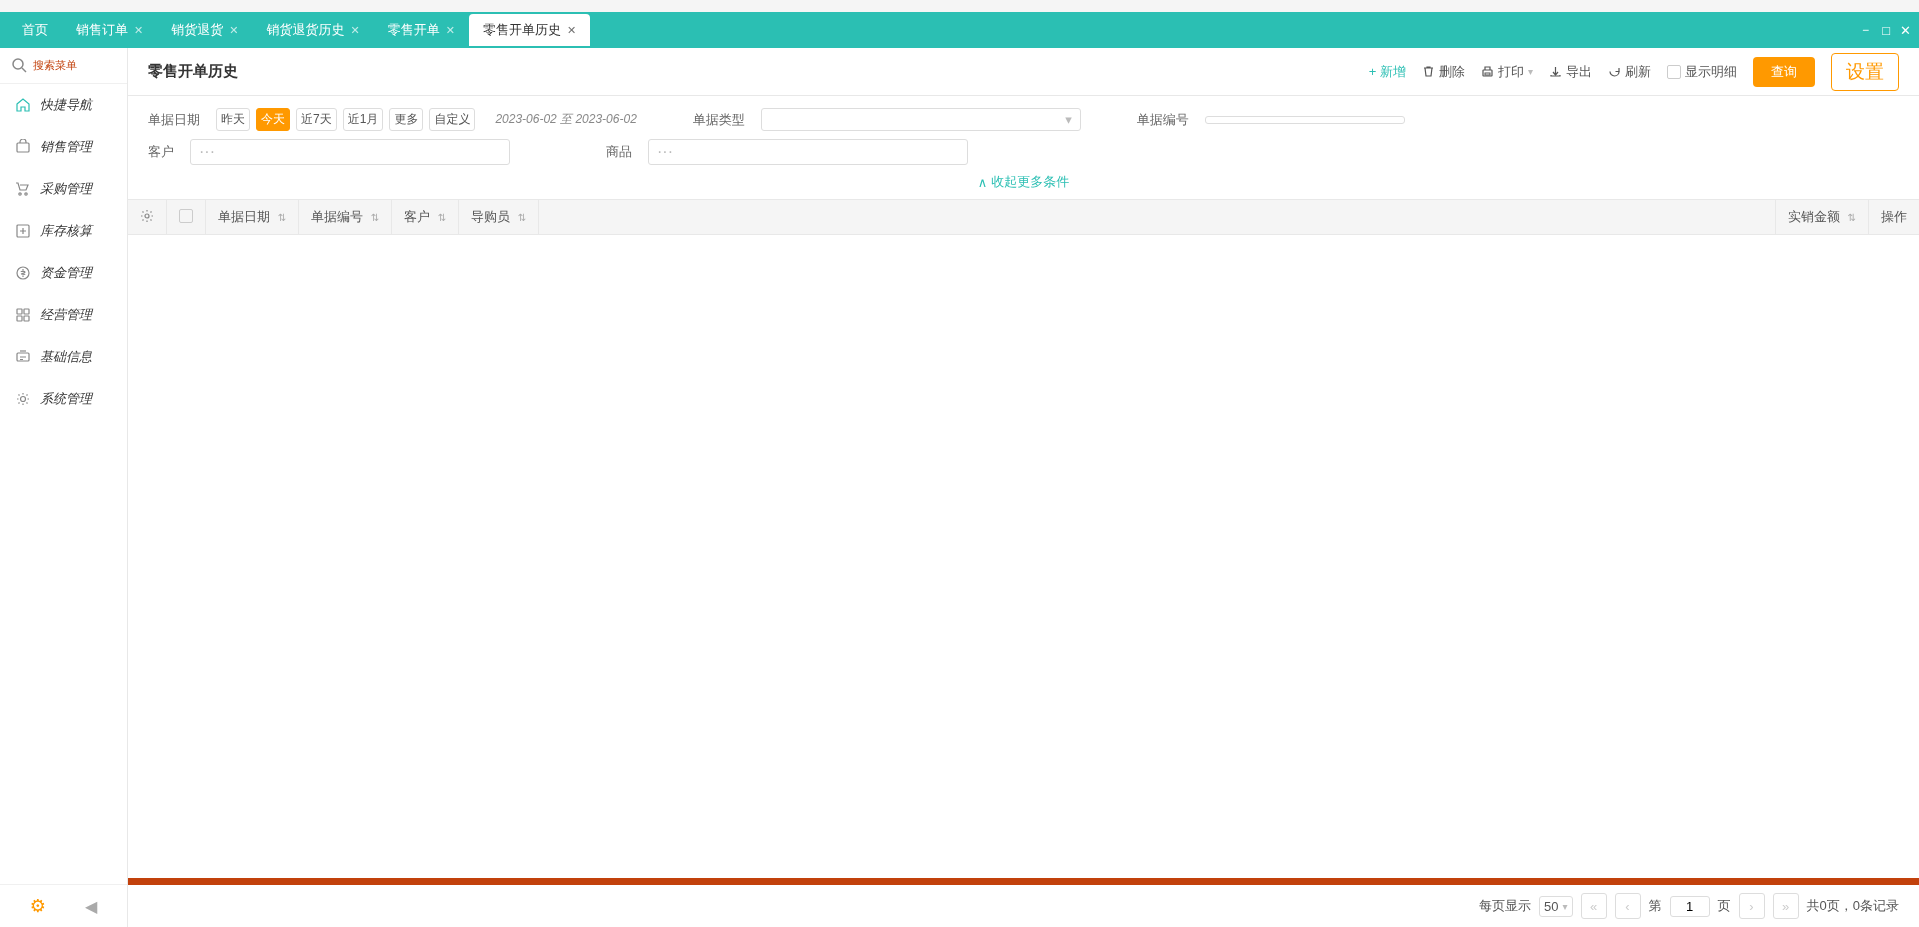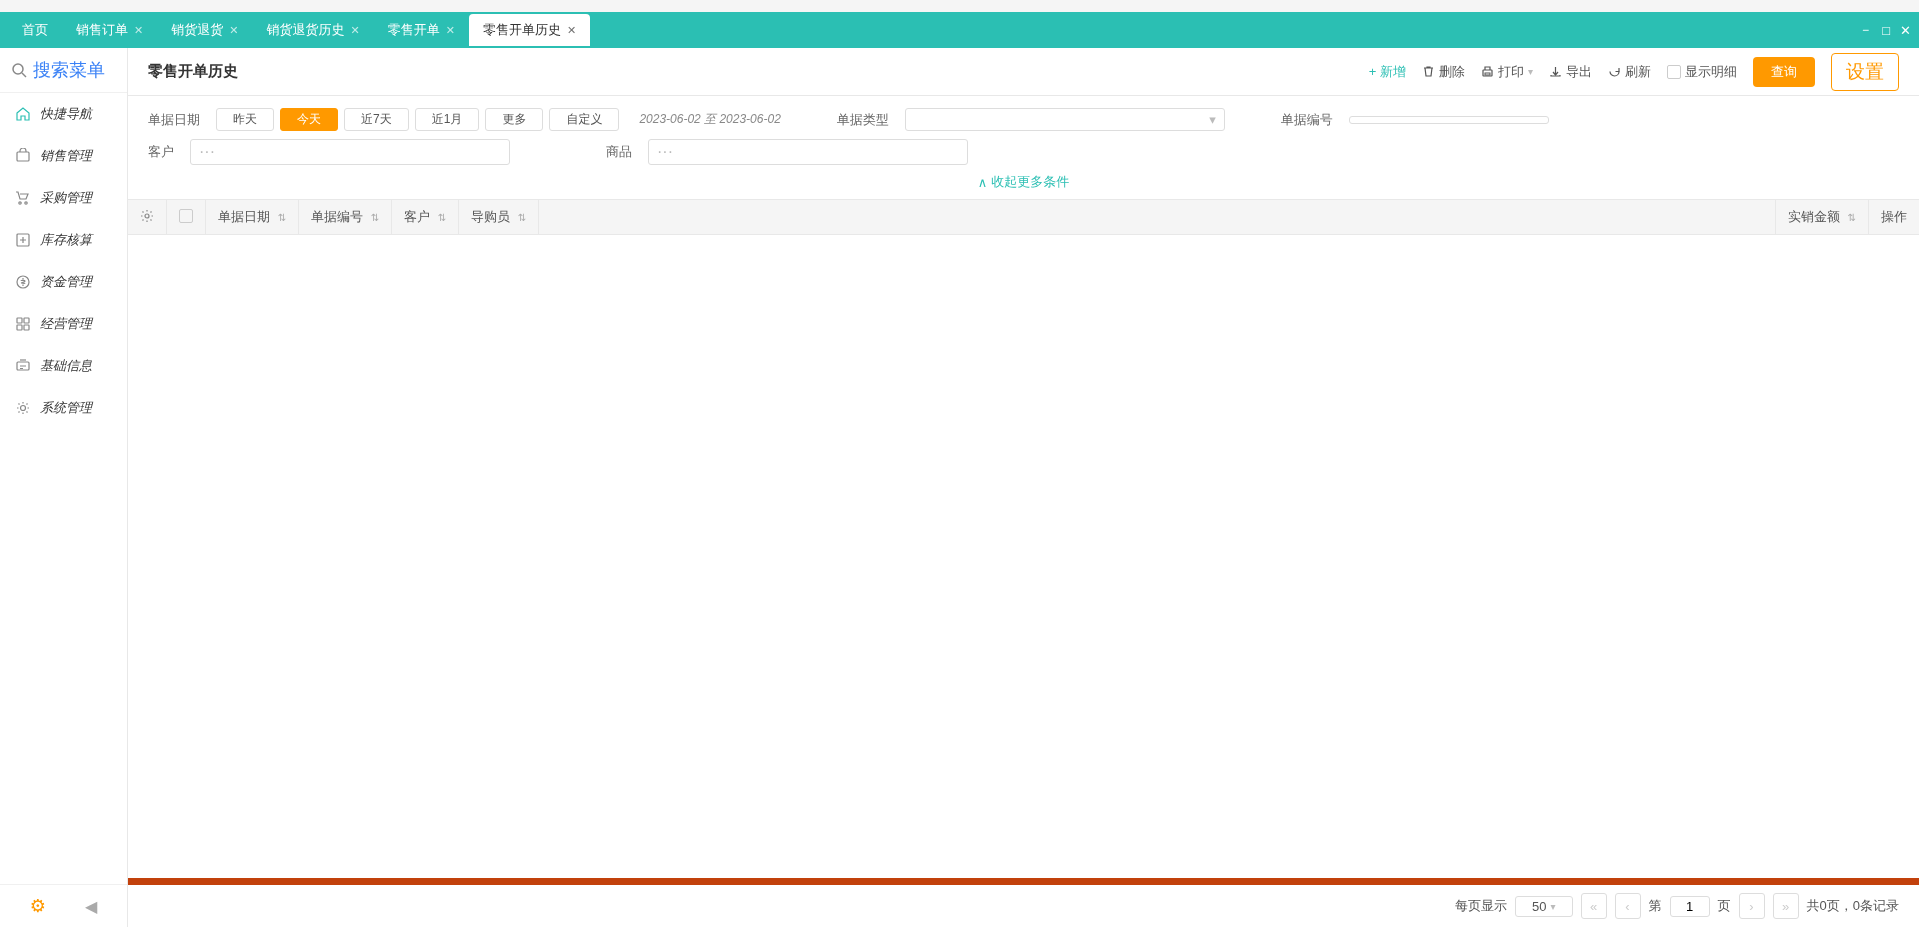--- a/index.html
+++ b/index.html
@@ -66,21 +66,21 @@
       flex-shrink: 0;
     }
     .sidebar-search {
       display: flex;
       align-items: center;
       padding: 10px 12px;
       gap: 6px;
       border-bottom: 1px solid #f0f0f0;
       cursor: pointer;
     }
-    .sidebar-search span { color: #3b82f6; font-size: 18px; }
+    .sidebar-search span { color: #c2410c; font-size: 11px; }
     .sidebar-menu { flex: 1; overflow-y: auto; }
     .sidebar-item {
       display: flex;
       align-items: center;
       padding: 12px 14px;
       gap: 8px;
       cursor: pointer;
       color: #333;
       font-size: 13px;
       font-style: italic;
@@ -152,21 +152,21 @@
     .filter-area {
       background: #fff;
       padding: 12px 20px 8px;
       border-bottom: 1px solid #e8e8e8;
       flex-shrink: 0;
     }
     .filter-row { display: flex; align-items: center; gap: 16px; margin-bottom: 8px; flex-wrap: wrap; }
     .filter-label { color: #666; font-size: 13px; white-space: nowrap; }
     .date-shortcuts { display: flex; align-items: center; gap: 6px; }
     .date-btn {
-      padding: 2px 16px;
+      padding: 2px 4px;
       border: 1px solid #ddd;
       border-radius: 3px;
       cursor: pointer;
       font-size: 12px;
       color: #555;
       background: #fff;
     }
     .date-btn.active {
       background: #f90;
       color: #fff;
@@ -262,21 +262,21 @@
       gap: 8px;
       flex-shrink: 0;
       font-size: 13px;
       color: #555;
     }
     .page-size-select {
       display: flex;
       align-items: center;
       border: 1px solid #ddd;
       border-radius: 3px;
-      padding: 2px 16px;
+      padding: 2px 4px;
       gap: 4px;
       cursor: pointer;
     }
     .page-nav-btn {
       width: 26px;
       height: 26px;
       display: inline-flex;
       align-items: center;
       justify-content: center;
       border: 1px solid #ddd;

